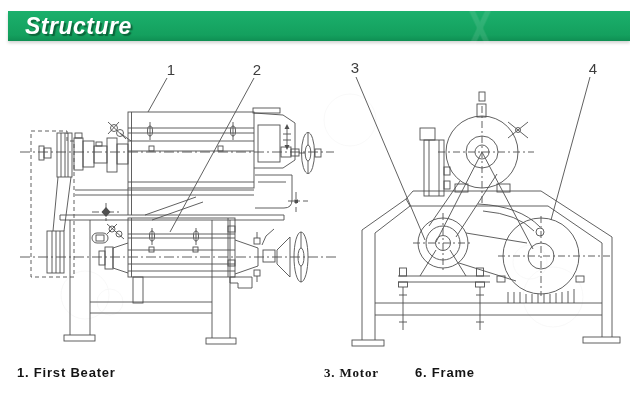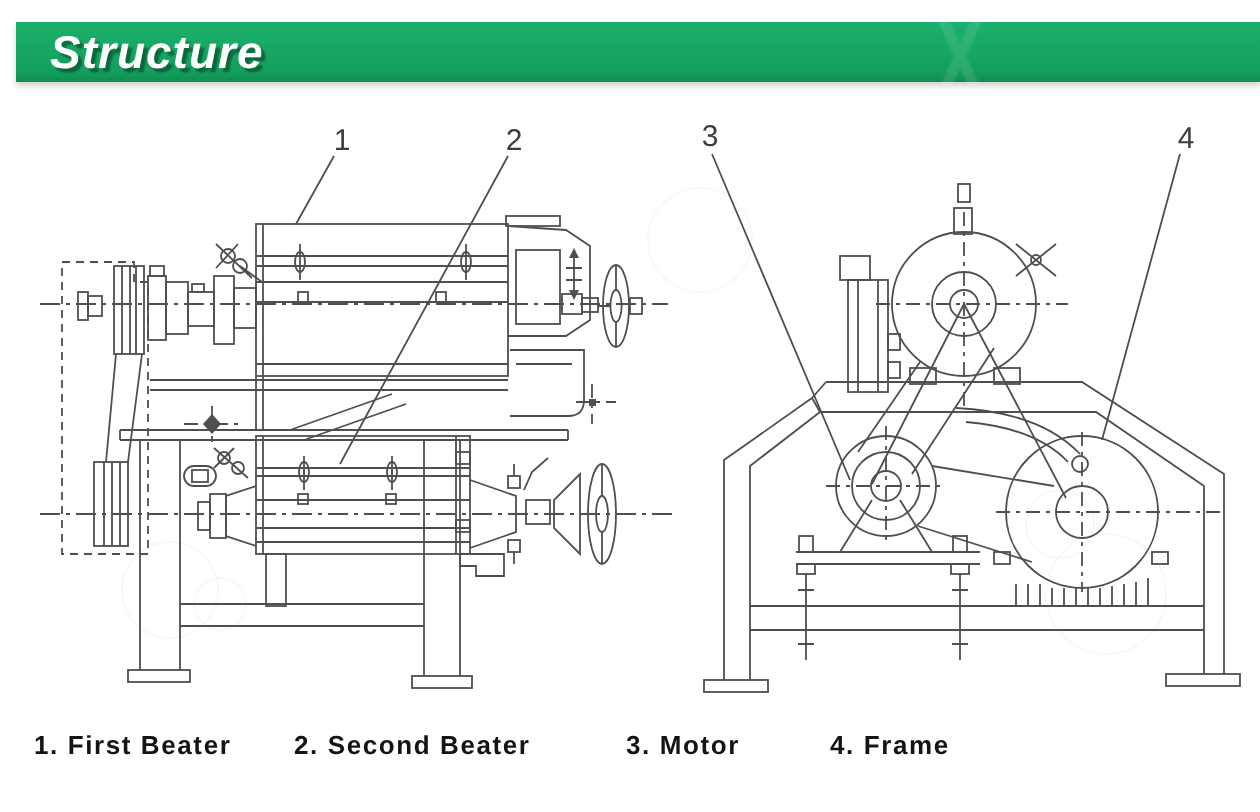--- a/index.html
+++ b/index.html
@@ -21,21 +21,21 @@
   .lineart .f{fill:var(--line,#4f4f4f);stroke:none;}
   .lineart .cl{stroke-dasharray:10 3 2 3;}   
   .lineart .ch{stroke-dasharray:7 3 2 3;}    
   .lineart .gd{stroke-dasharray:4 3;}        
   .lineart text{fill:#3d3d3d;stroke:none;font-family:"Liberation Sans",sans-serif;
           font-size:15px;}
   .lineart .wm{opacity:.05;stroke:#777;}
   .legend{position:absolute;left:0;top:365px;width:541px;height:20px;}
   .legend span{position:absolute;font-weight:bold;font-size:13px;letter-spacing:.8px;
           color:#141414;white-space:nowrap;}
-  .li0{left:17px;} .li1{left:147px;} .li2{left:313px;} .li3{left:415px;}
+  .li0{left:17px;} .li1{left:147px;} .li2{left:324px;font-family:Liberation Serif, serif;} .li3{left:415px;}
 </style>
 </head>
 <body>
 
 <div class="page">
 
   <div class="banner">
     <span class="banner-title" style="color: rgb(255, 255, 255);">Structure</span>
     <span class="wm-x"></span>
   </div>
@@ -211,18 +211,17 @@
       <path d="M167 78 L148 112 M254 78 L170 232 M356 77 L425 240 M590 77 L551 220"></path>
     </g>
     <text x="171" y="75" text-anchor="middle">1</text>
     <text x="257" y="75" text-anchor="middle">2</text>
     <text x="355" y="73" text-anchor="middle">3</text>
     <text x="593" y="74" text-anchor="middle">4</text>
   </svg>
 
   <div class="legend">
     <span class="li0">1. First Beater</span>
-    <span class="li1">2. Second Beater</span>
     <span class="li2">3. Motor</span>
-    <span class="li3">4. Frame</span>
+    <span class="li3">6. Frame</span>
   </div>
 
 </div>
 
 </body></html>

